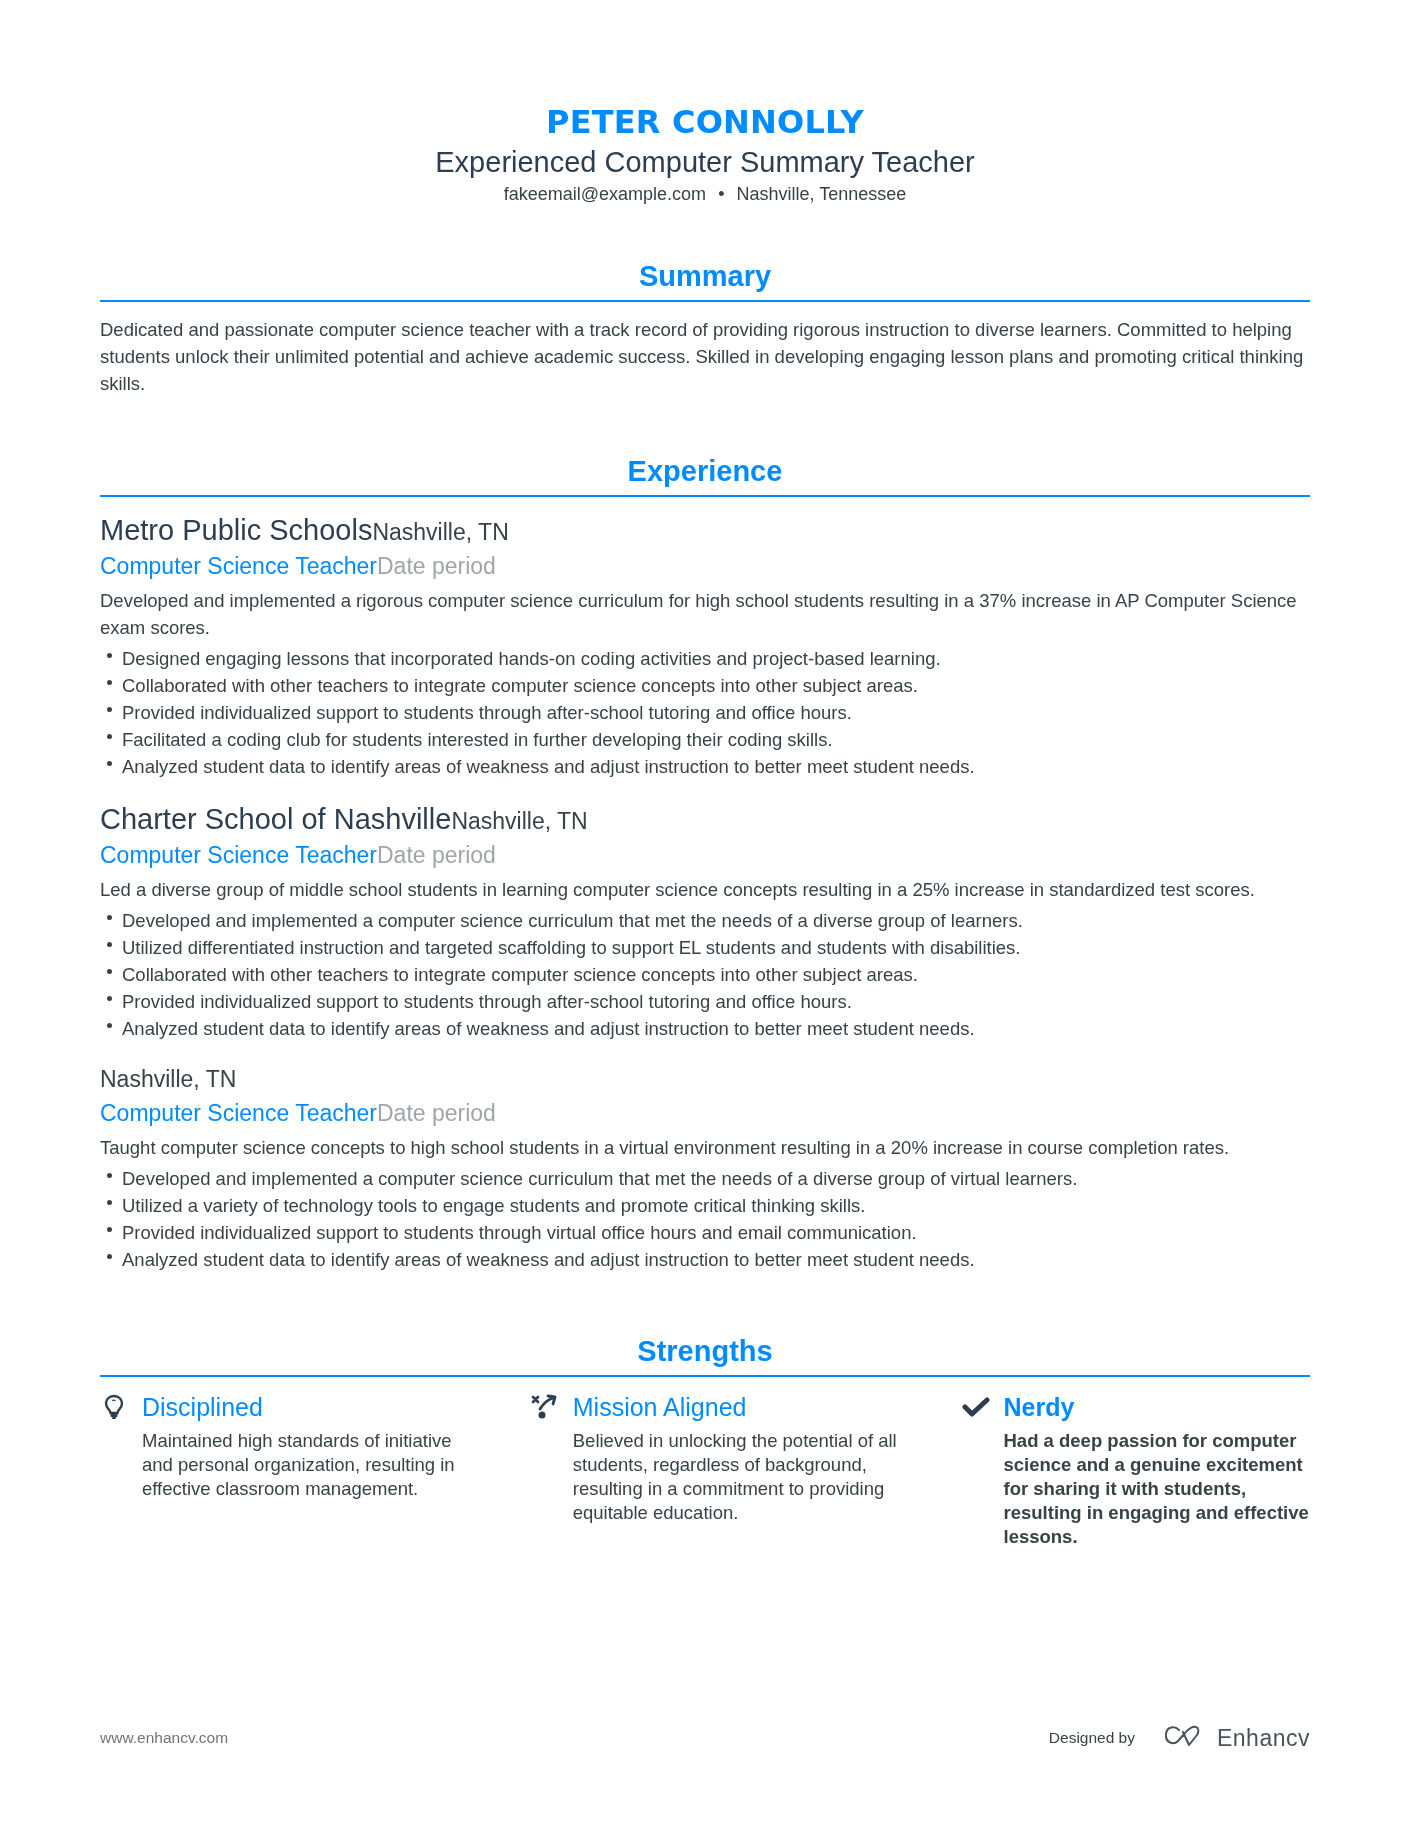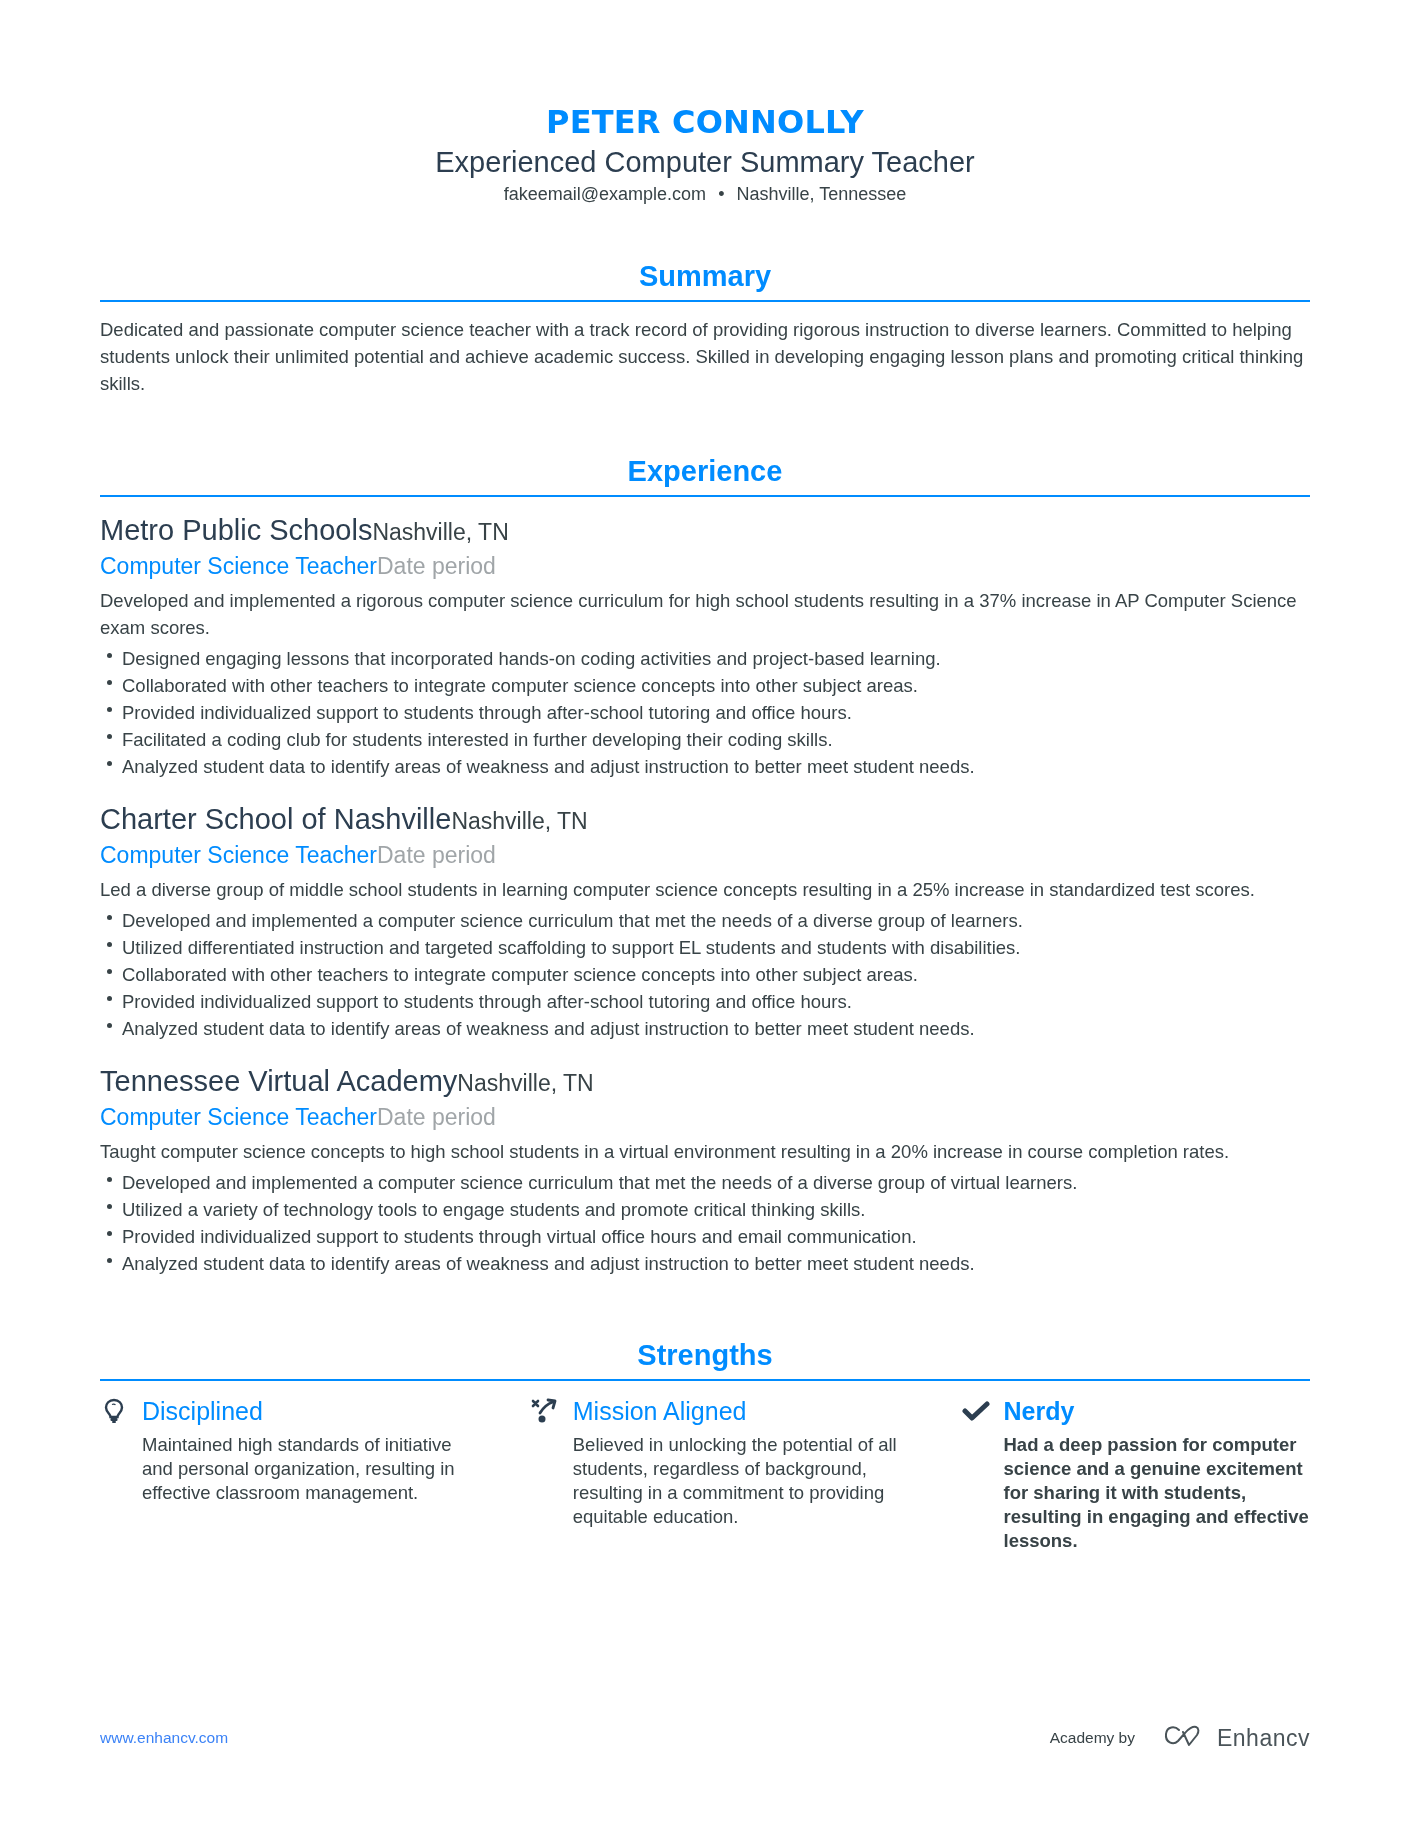--- a/index.html
+++ b/index.html
@@ -72,21 +72,21 @@
     .str-item:last-child { width: 370px; padding-right: 0; font-weight: bold; }
     .str-head { display: flex; align-items: center; height: 36px; }
     .str-icon { width: 28px; height: 28px; margin-right: 14px; display: flex; align-items: center; justify-content: center; }
     .str-icon svg { display: block; }
     .str-title { font-size: 25px; color: #008cff; line-height: 36px; }
     .str-body { padding-left: 42px; font-size: 18.5px; line-height: 24px; color: #384347; margin-top: 4px; }
     .footer {
       position: absolute; left: 100px; top: 1724px; width: 1210px;
       display: flex; justify-content: space-between; align-items: center;
     }
-    .footer-url { font-size: 15.5px; color: #3b82f6; }
+    .footer-url { font-size: 15.5px; color: #737373; }
     .powered { display: flex; align-items: center; }
     .powered-label { font-size: 15.5px; color: #384347; margin-right: 28px; }
     .brand { display: flex; align-items: center; }
     .brand-name { font-size: 23px; color: #4a5459; margin-left: 10px; letter-spacing: 0.5px; }
   </style>
 </head>
 <body>
 
 <div class="page">
 
@@ -141,21 +141,20 @@
         <li>Developed and implemented a computer science curriculum that met the needs of a diverse group of learners.</li>
         <li>Utilized differentiated instruction and targeted scaffolding to support EL students and students with disabilities.</li>
         <li>Collaborated with other teachers to integrate computer science concepts into other subject areas.</li>
         <li>Provided individualized support to students through after-school tutoring and office hours.</li>
         <li>Analyzed student data to identify areas of weakness and adjust instruction to better meet student needs.</li>
       </ul>
     </div>
 
     <div class="job">
       <div class="job-row">
-        <div class="company">Tennessee Virtual Academy</div>
         <div class="location">Nashville, TN</div>
       </div>
       <div class="job-row">
         <div class="role">Computer Science Teacher</div>
         <div class="date">Date period</div>
       </div>
       <p class="job-desc">Taught computer science concepts to high school students in a virtual environment resulting in a 20% increase in course completion rates.</p>
       <ul class="bullets">
         <li>Developed and implemented a computer science curriculum that met the needs of a diverse group of virtual learners.</li>
         <li>Utilized a variety of technology tools to engage students and promote critical thinking skills.</li>
@@ -211,21 +210,21 @@
         </div>
         <p class="str-body">Had a deep passion for computer science and a genuine excitement for sharing it with students, resulting in engaging and effective lessons.</p>
       </div>
     </div>
   </section>
 </div>
 
 <footer class="footer">
   <span class="footer-url">www.enhancv.com</span>
   <div class="powered">
-    <span class="powered-label">Academy by</span>
+    <span class="powered-label">Designed by</span>
     <span class="brand">
       <span>
         <svg width="44" height="24" viewBox="0 0 44 24">
           <path d="M16 6 C12 2 4 2 3 10 C2 18 10 22 15 17 L22 9 C25 5 30 2 33 3 C36 4 36 8 34 11 L26 21 L20 8" stroke="#4a5459" stroke-width="2" fill="none" stroke-linecap="round" stroke-linejoin="round"></path>
         </svg>
       </span>
       <span class="brand-name">Enhancv</span>
     </span>
   </div>
 </footer>

